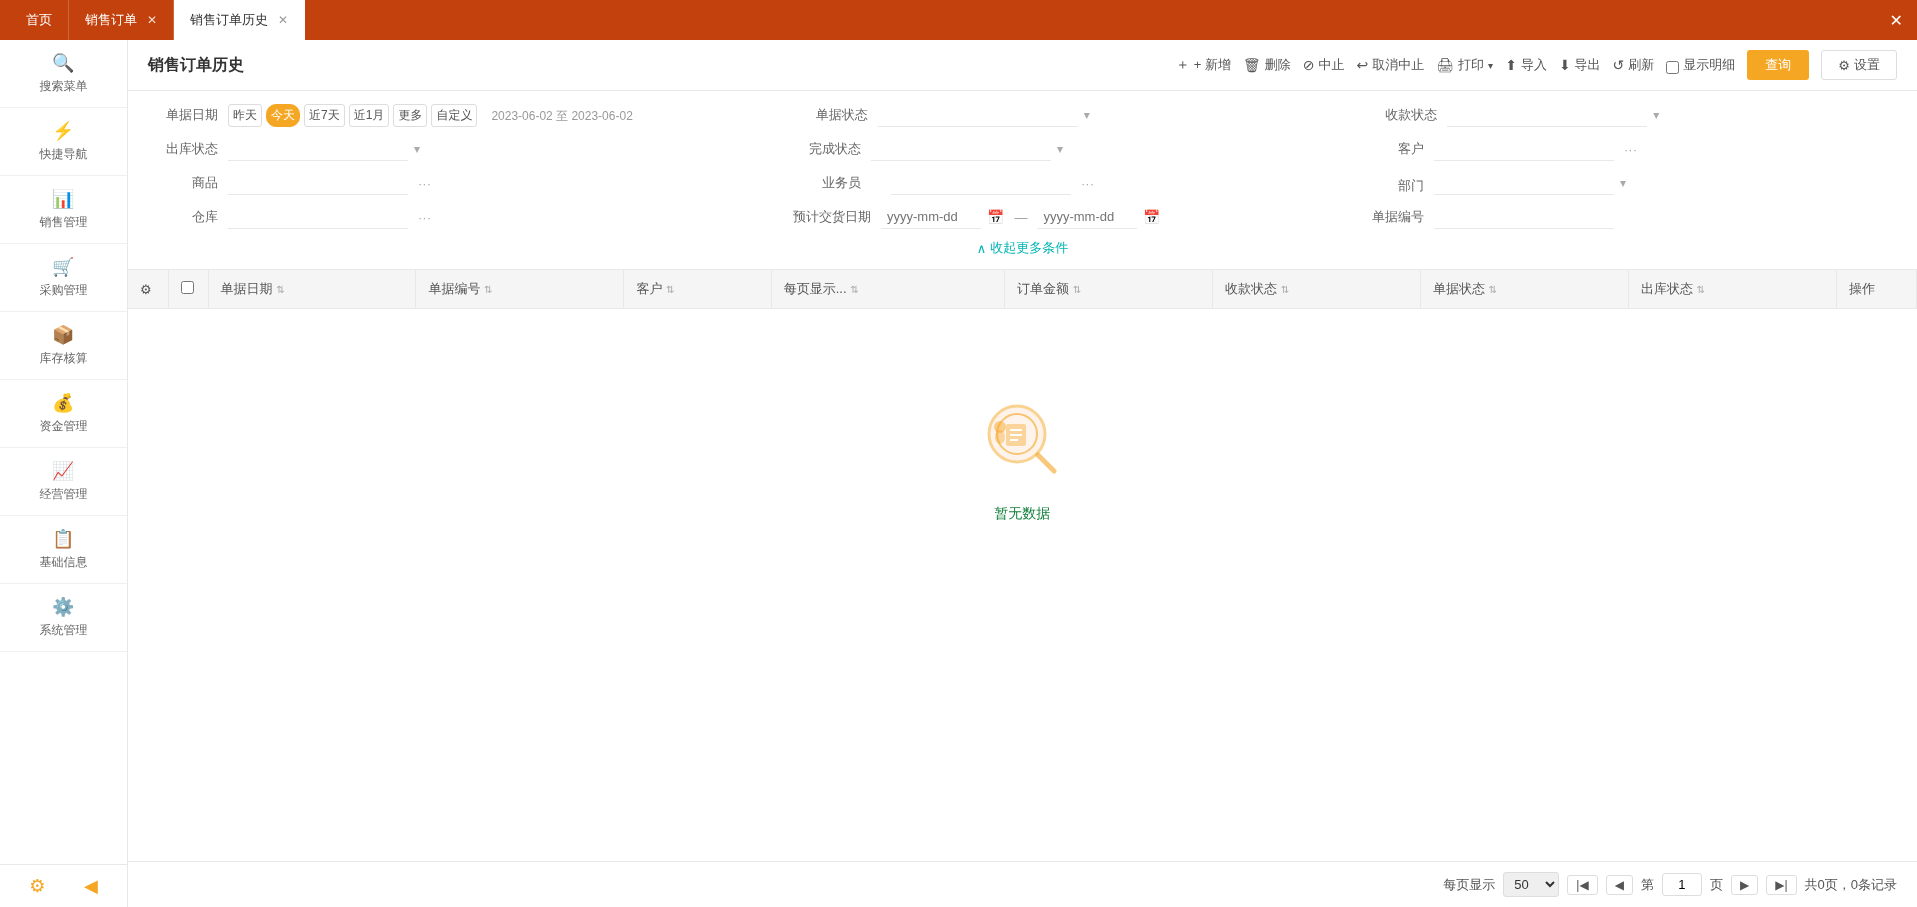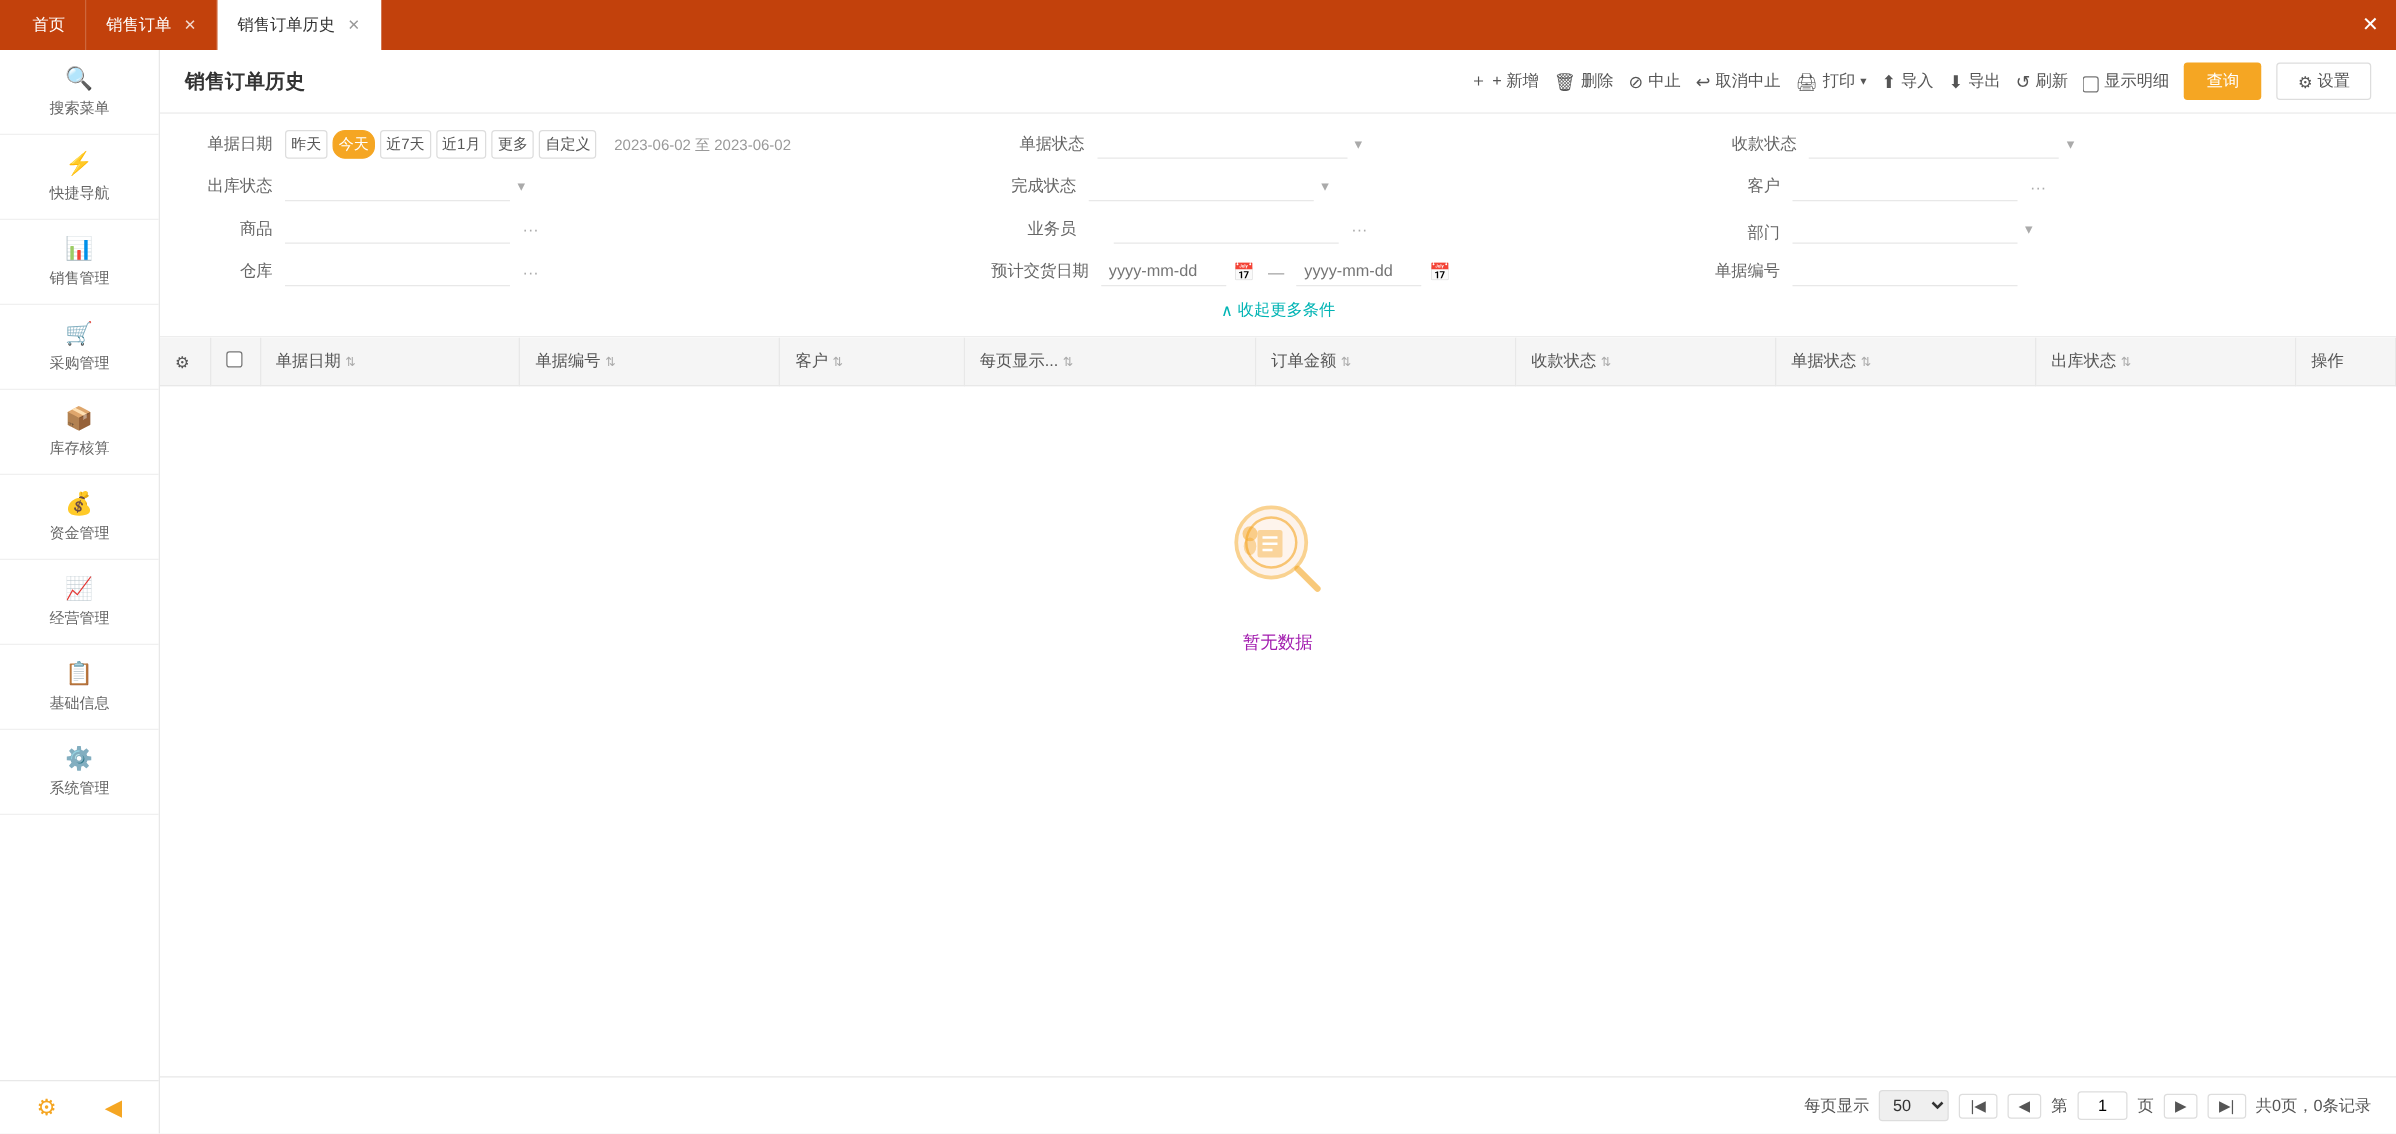--- a/index.html
+++ b/index.html
@@ -60,21 +60,21 @@
     .data-table { width: 100%; border-collapse: collapse; }
     .data-table th { background: #f5f5f5; padding: 10px 12px; font-size: 13px; color: #555; font-weight: normal; border-bottom: 1px solid #e8e8e8; border-right: 1px solid #e8e8e8; white-space: nowrap; text-align: left; }
     .data-table th .sort-icon { color: #aaa; font-size: 10px; }
     .data-table td { padding: 10px 12px; border-bottom: 1px solid #f0f0f0; font-size: 13px; color: #333; }
     .th-settings { width: 40px; text-align: center; }
     .th-checkbox { width: 40px; text-align: center; }
     .th-ops { width: 80px; text-align: center; }
 
     
     .empty-state { display: flex; flex-direction: column; align-items: center; justify-content: center; padding: 80px 0; }
-    .empty-text { color: #a21caf; font-size: 14px; }
+    .empty-text { color: #15803d; font-size: 14px; }
 
     
     .pagination-bar { background: #fff; border-top: 1px solid #e8e8e8; padding: 10px 20px; display: flex; align-items: center; justify-content: flex-end; gap: 8px; flex-shrink: 0; font-size: 13px; color: #555; }
     .page-size-select { border: 1px solid #ddd; padding: 3px 6px; border-radius: 3px; font-size: 13px; color: #333; }
     .page-nav-btn { padding: 2px 8px; border: 1px solid #ddd; border-radius: 3px; cursor: pointer; background: #fff; color: #555; font-size: 12px; }
     .page-nav-btn:disabled { color: #ccc; cursor: default; }
     .page-input { border: 1px solid #ddd; padding: 3px 6px; border-radius: 3px; width: 40px; text-align: center; font-size: 13px; }
 
     
     .empty-illustration { width: 120px; height: 100px; position: relative; margin-bottom: 16px; }

